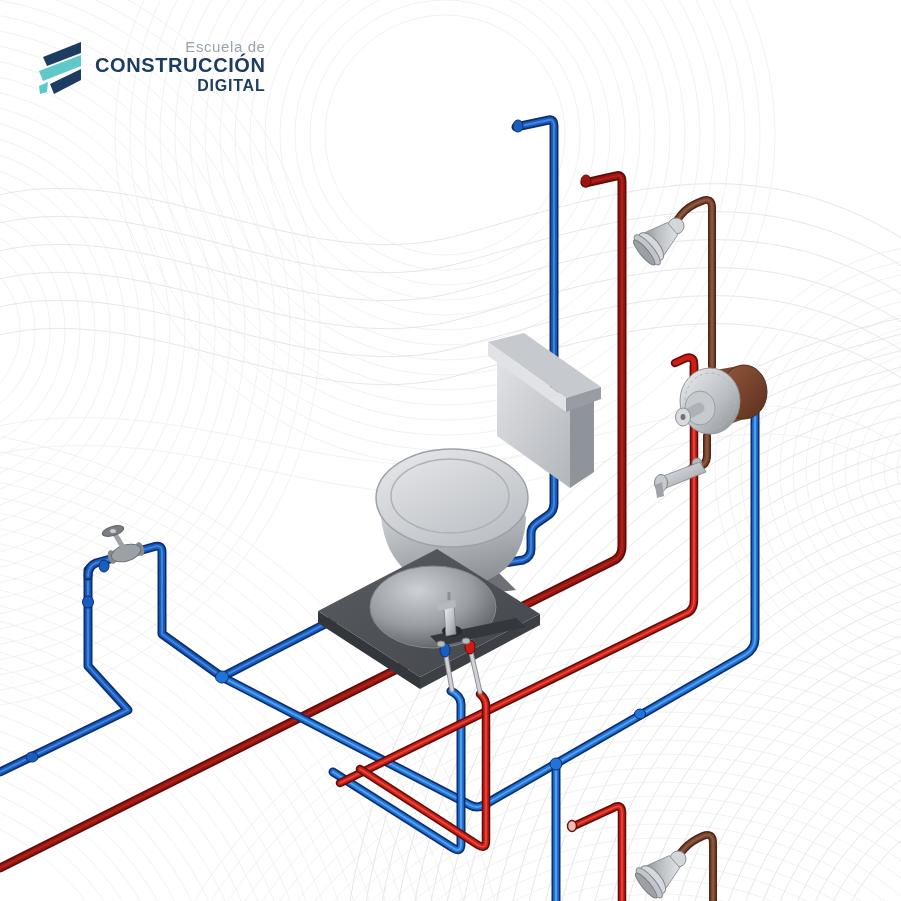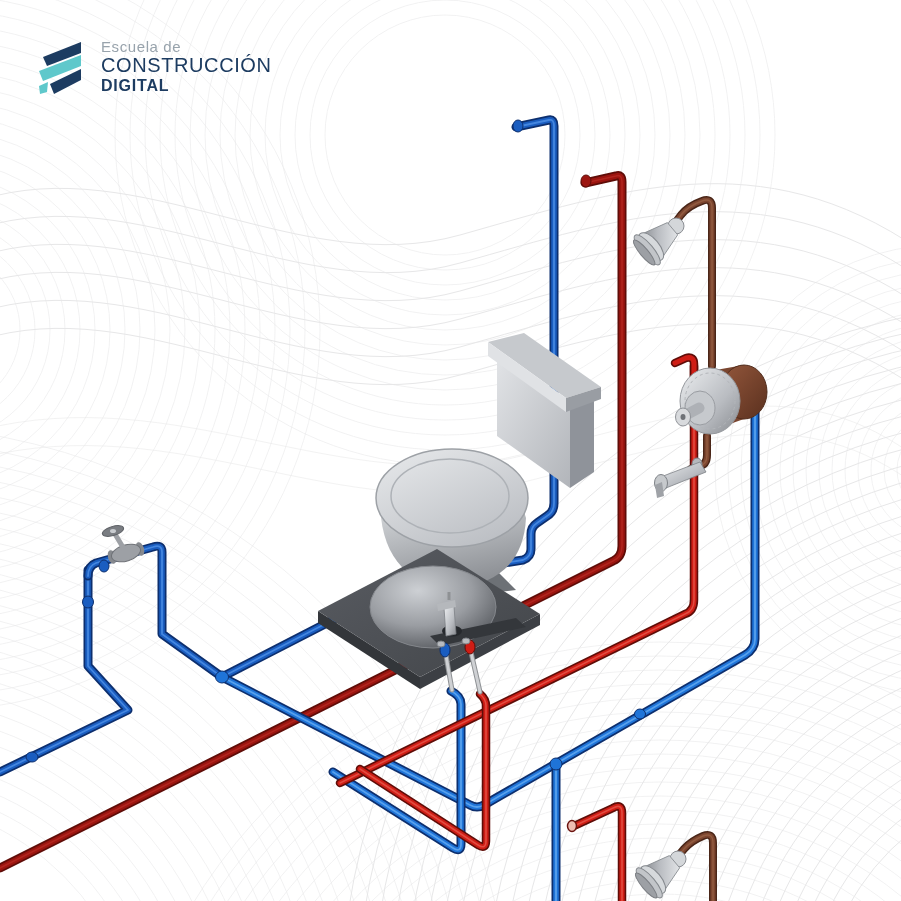--- a/index.html
+++ b/index.html
@@ -21,23 +21,23 @@
   .hot-s{stroke:var(--hot-sheen);stroke-width:1.6;opacity:.5;}
   .hotb-o{stroke:var(--hot-dark);stroke-width:8.5;}
   .hotb-i{stroke:var(--hot-bright);stroke-width:5.2;}
   .hotb-s{stroke:var(--hot-bright-sheen);stroke-width:1.6;opacity:.6;}
   .brn-o{stroke:var(--brown-dark);stroke-width:8;}
   .brn-i{stroke:var(--brown);stroke-width:5;}
   .brn-s{stroke:var(--brown-sheen);stroke-width:1.4;opacity:.6;}
   .hose-o{stroke:#8e9194;stroke-width:5;fill:none;stroke-linecap:round;}
   .hose-i{stroke:#cfd1d4;stroke-width:3;fill:none;stroke-linecap:round;}
   
-  .logo{position:absolute;left:36px;top:36px;display:flex;align-items:center;gap:13px;}
+  .logo{position:absolute;left:36px;top:36px;display:flex;align-items:center;gap:7px;text-align:right;}
   .logo-text .l1{font-size:15px;letter-spacing:.6px;color:var(--logo-gray);}
-  .logo-text .l2{font-size:20px;font-weight:normal;letter-spacing:.6px;color:var(--brand-navy);line-height:1.08;}
+  .logo-text .l2{font-size:20px;font-weight:bold;letter-spacing:.6px;color:var(--brand-navy);line-height:1.08;}
   .logo-text .l3{font-size:16px;font-weight:bold;letter-spacing:.8px;color:var(--brand-navy);line-height:1.08;}
 </style>
 </head>
 <body>
 
 <div id="stage">
 
 <svg width="901" height="901" viewBox="0 0 901 901">
   <defs>
     <linearGradient id="gMetal" x1="0" y1="0" x2="1" y2="1">

